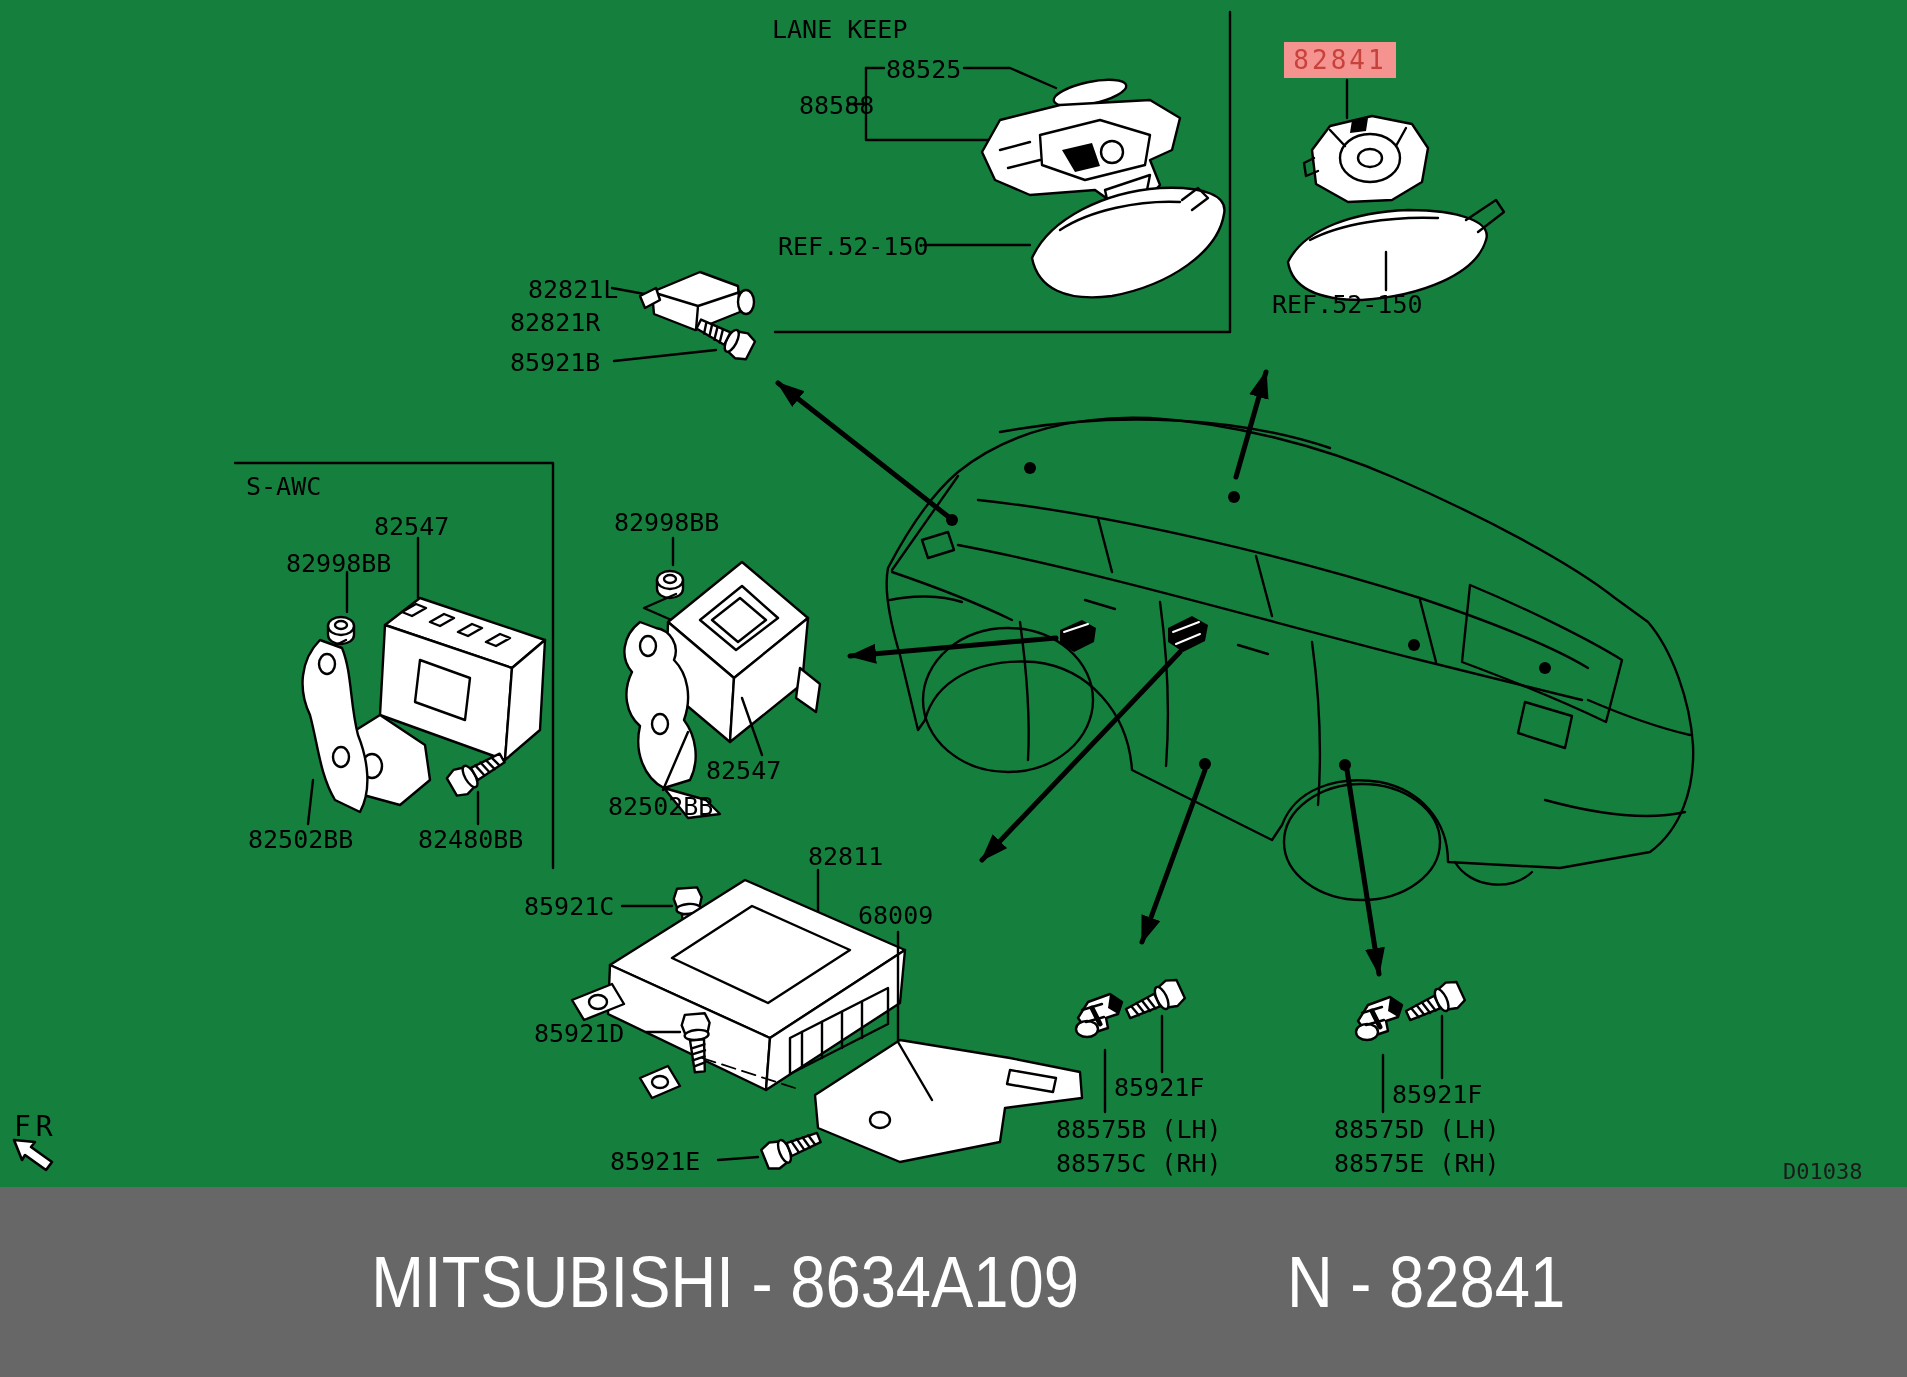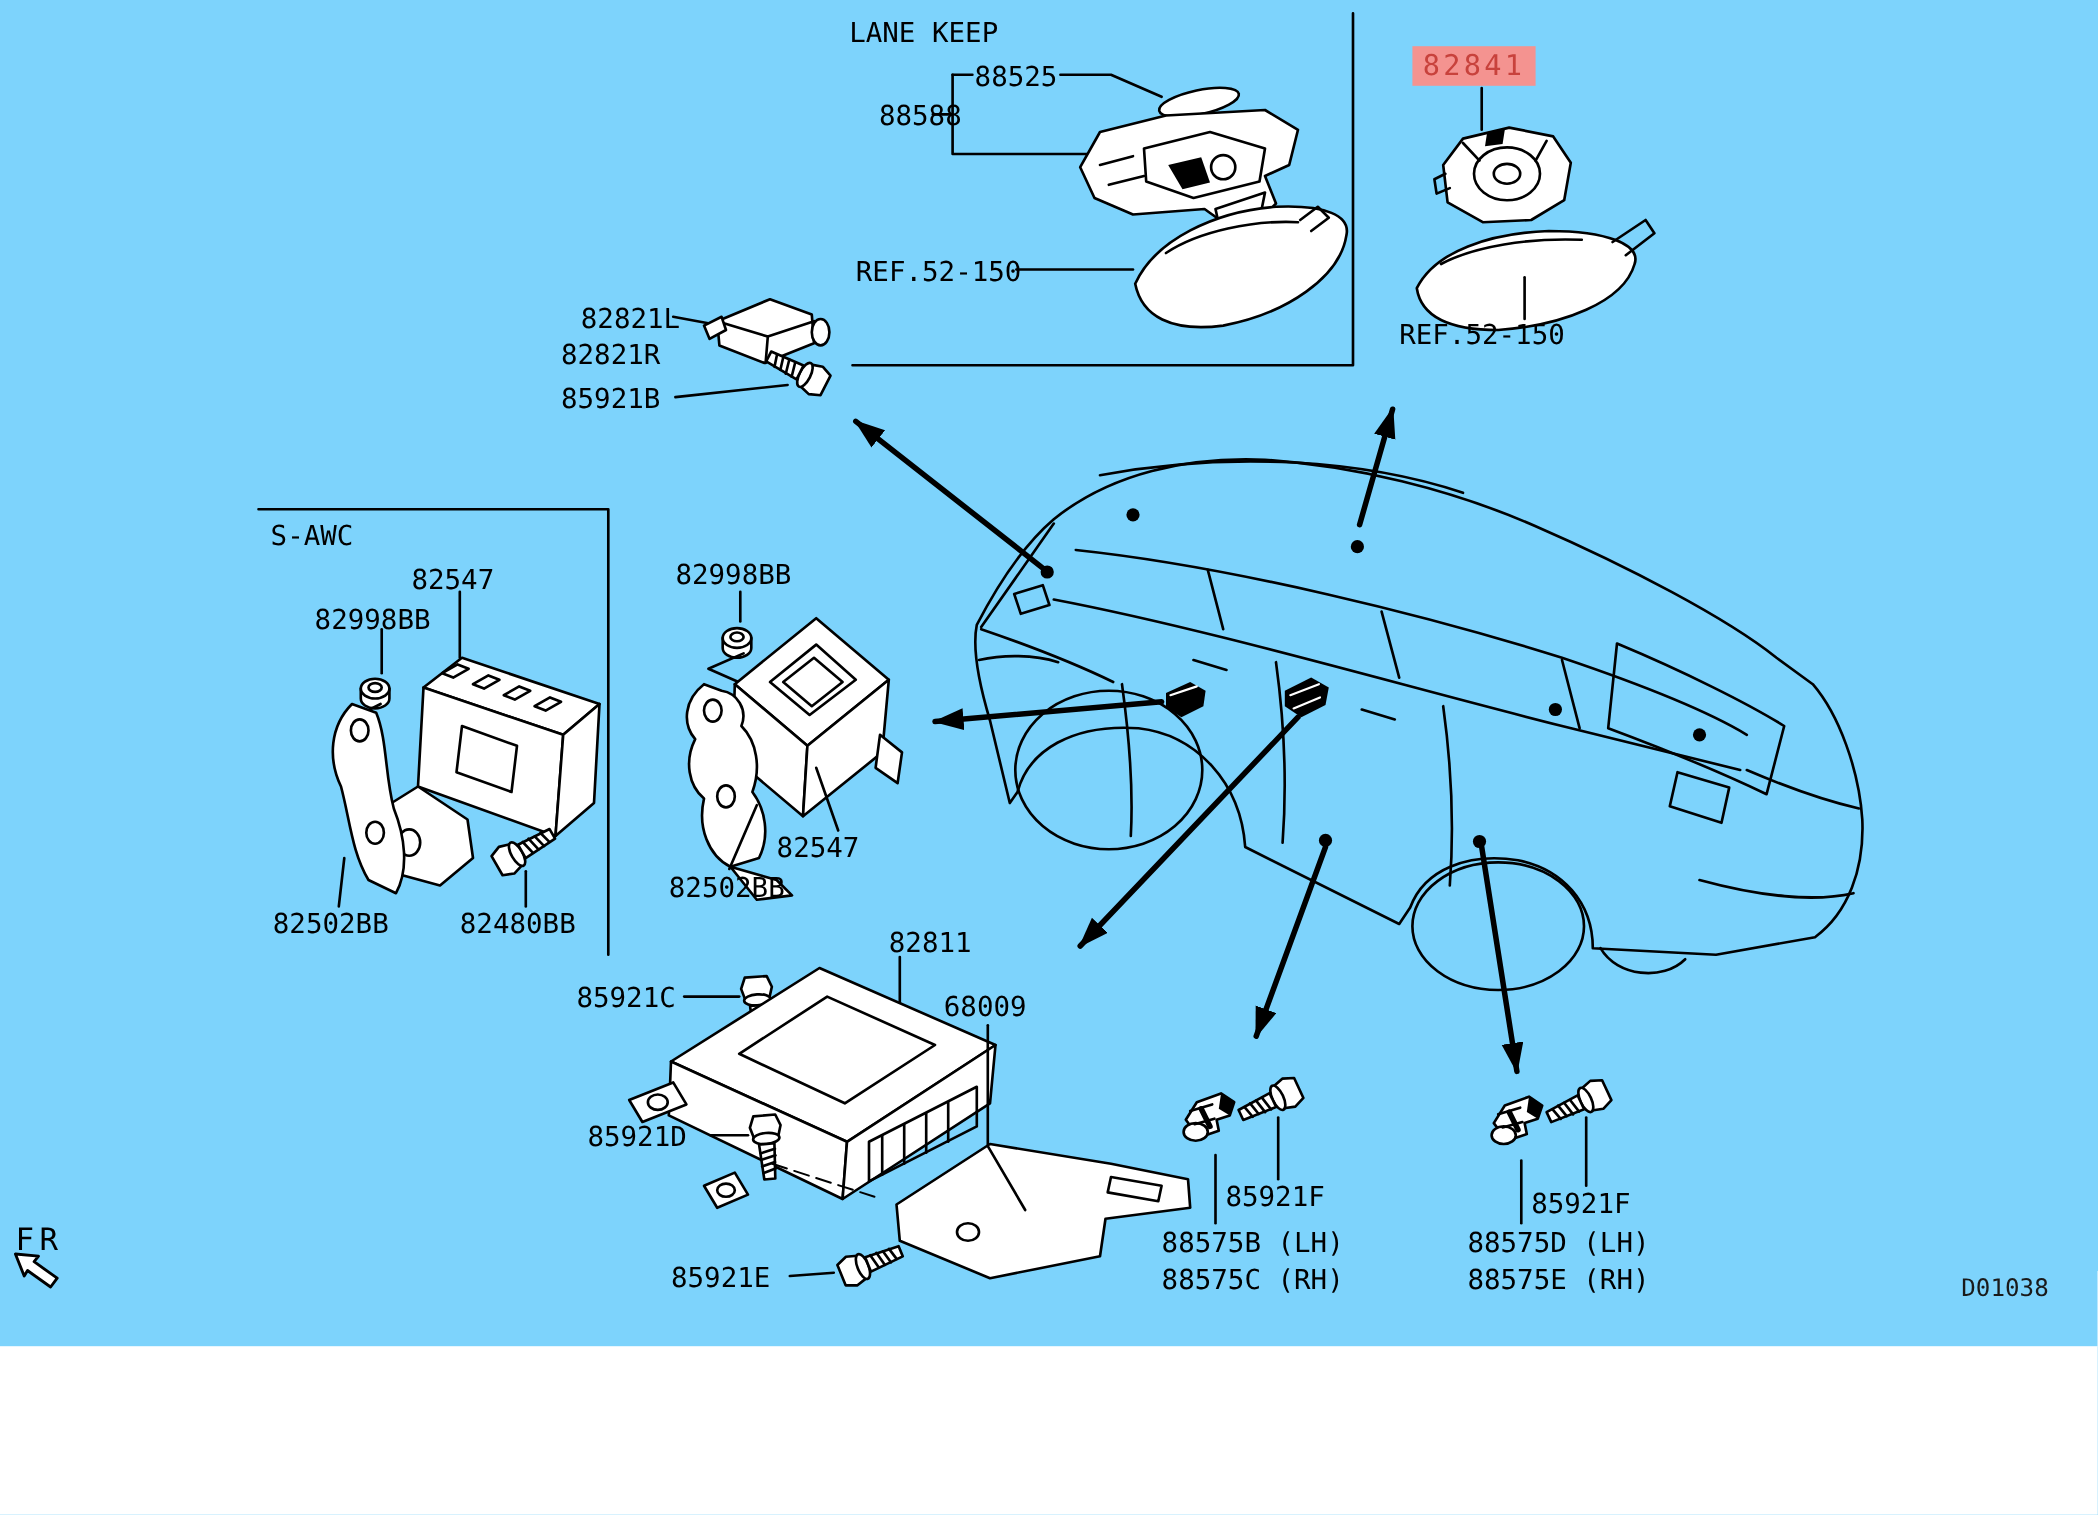--- a/index.html
+++ b/index.html
@@ -1,16 +1,16 @@
 <!DOCTYPE html>
 <html><head>
 <meta charset="utf-8">
 <style>
   html,body{margin:0;padding:0;background:#fff;}
-  .stage{position:relative;width:1907px;height:1224px;background:#7dd3fc;overflow:hidden;
+  .stage{position:relative;width:1907px;height:1377px;background:#15803d;overflow:hidden;
          font-family:"DejaVu Sans Mono",monospace;}
   .art{position:absolute;left:0;top:0;}
   .lbl{position:absolute;font-size:25px;line-height:1.1;color:#000;white-space:nowrap;}
   .small{font-size:22px;color:#1a1a1a;}
   .fr-lbl{letter-spacing:5px;font-size:28px;}
   .hl{position:absolute;left:1284px;top:42px;width:112px;height:36px;
       background:#F49390;color:#C8423C;display:flex;align-items:center;justify-content:center;
       font-size:26px;letter-spacing:3px;}
   .banner{position:absolute;left:0;top:1187px;width:1907px;height:190px;background:#676767;
           display:flex;align-items:center;justify-content:center;gap:140px;}
@@ -267,14 +267,18 @@
   <div class="lbl" style="left:1056px;top:1116px">88575B (LH)</div>
   <div class="lbl" style="left:1056px;top:1150px">88575C (RH)</div>
 
   <div class="lbl" style="left:1392px;top:1081px">85921F</div>
   <div class="lbl" style="left:1334px;top:1116px">88575D (LH)</div>
   <div class="lbl" style="left:1334px;top:1150px">88575E (RH)</div>
 
   <div class="lbl small" style="left:1783px;top:1160px">D01038</div>
   <div class="lbl fr-lbl" style="left:14px;top:1112px">FR</div>
 
+  <div class="banner">
+    <span>MITSUBISHI - 8634A109</span>
+    <span>N - 82841</span>
+  </div>
 
 </div>
 
 </body></html>

